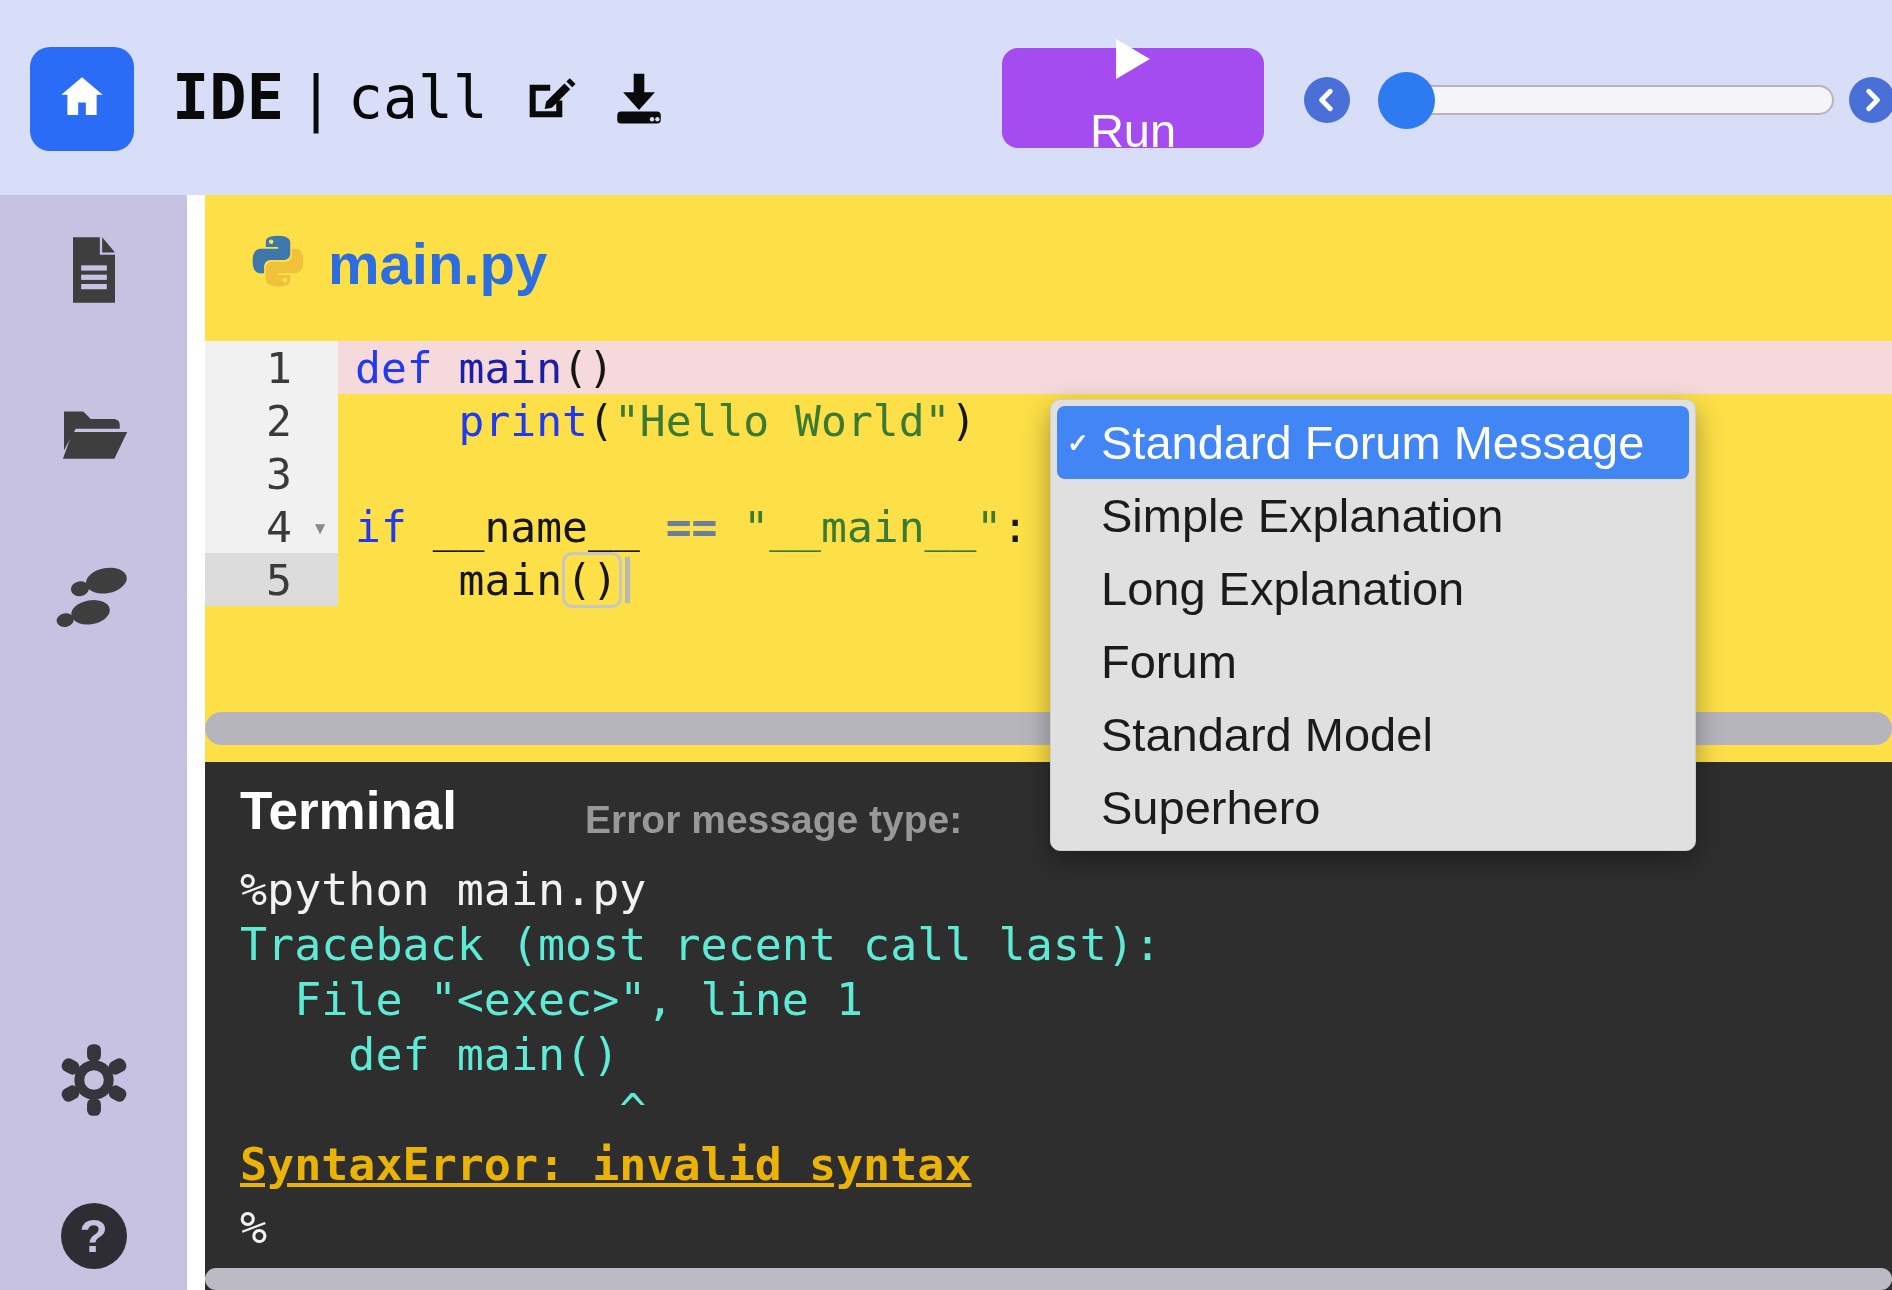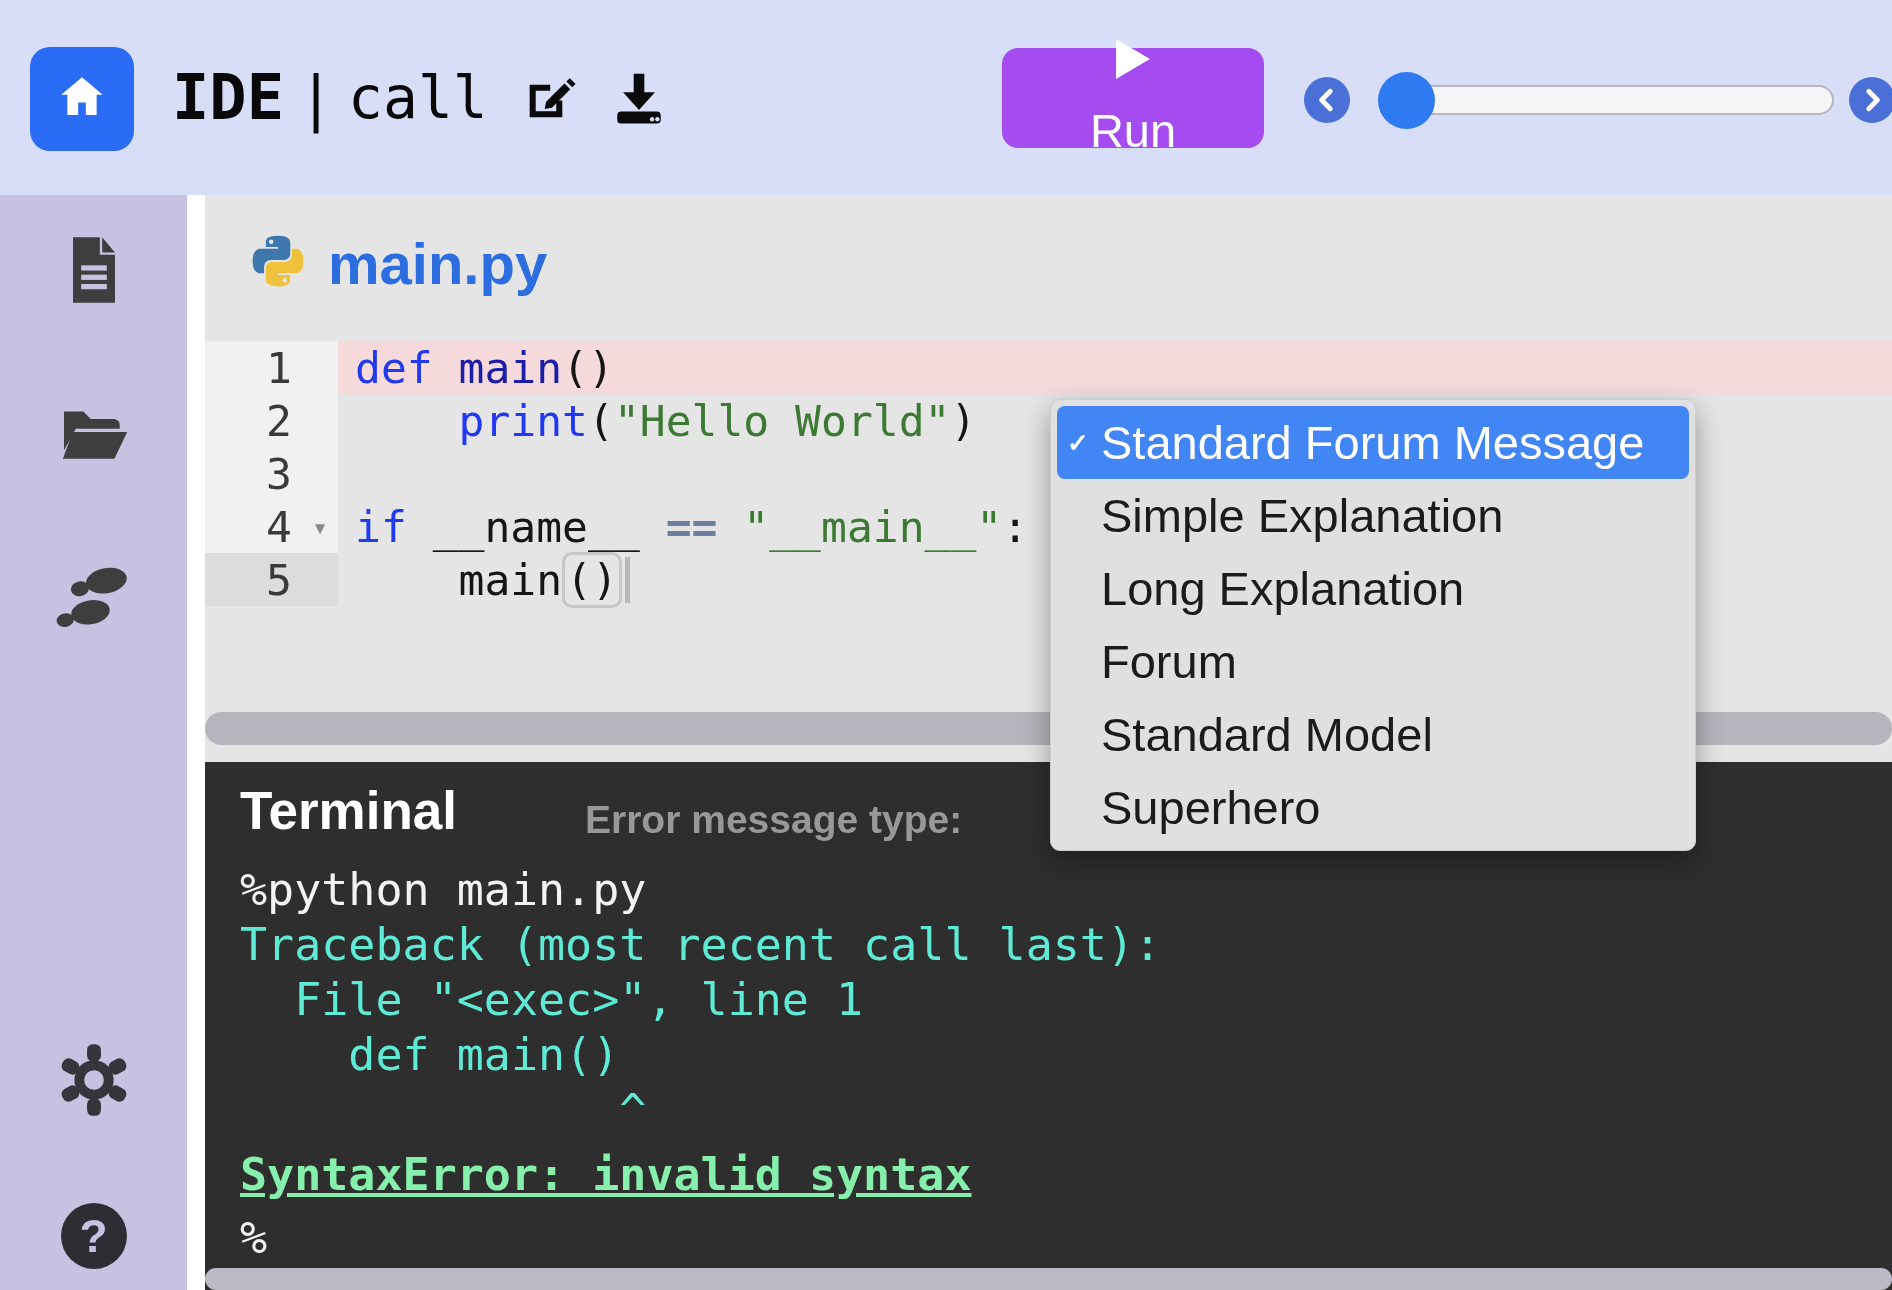--- a/index.html
+++ b/index.html
@@ -27,21 +27,21 @@
   .slider-track{position:absolute;left:1398px;top:85px;width:436px;height:30px;background:#f5f5f7;
     border:2px solid #b5b5bb;border-radius:17px;box-sizing:border-box;cursor:pointer;}
   .slider-knob{position:absolute;left:1378px;top:72px;width:57px;height:57px;border-radius:50%;
     background:#2e7af0;cursor:pointer;}
   
   .sidebar{position:absolute;left:0;top:195px;width:187px;height:1095px;background:#c7c1e2;}
   .sb-btn{position:absolute;left:0;width:187px;display:flex;justify-content:center;cursor:pointer;}
   .help-circle{width:66px;height:66px;border-radius:50%;background:#2d2d33;color:#c7c1e2;
     display:flex;align-items:center;justify-content:center;font-size:46px;font-weight:800;}
   
-  .editor{position:absolute;left:205px;top:195px;width:1687px;height:567px;background:#e5e5e5;}
+  .editor{position:absolute;left:205px;top:195px;width:1687px;height:567px;background:#fde047;}
   .file-header{display:flex;align-items:center;padding:26px 0 0 45px;gap:22px;height:110px;box-sizing:border-box;}
   .filename{font-size:58px;font-weight:800;color:#2c6de0;}
   .code-lines{position:absolute;left:0;top:146px;width:1687px;}
   .code-line{display:flex;height:53px;align-items:center;}
   .gutter-cell{width:133px;height:53px;background:#f1f1f1;box-sizing:border-box;padding-right:46px;
     font-family:"DejaVu Sans Mono",monospace;font-size:43px;color:#3a3a3a;display:flex;
     align-items:center;justify-content:flex-end;position:relative;flex:none;}
   .gutter-cell.active{background:#dcdcdc;}
   .fold-arrow{position:absolute;right:10px;top:50%;transform:translateY(-50%);font-size:26px;color:#8a8a8a;cursor:pointer;}
   .code-content{flex:1;height:53px;display:flex;align-items:center;padding-left:17px;
@@ -57,21 +57,21 @@
   .editor-hscroll{position:absolute;left:205px;top:712px;width:1687px;height:33px;
     background:#b6b5bd;border-radius:17px;cursor:pointer;}
   
   .terminal{position:absolute;left:205px;top:762px;width:1687px;height:528px;background:#2e2e2e;}
   .terminal-title{position:absolute;left:35px;top:18px;font-size:53px;font-weight:800;color:#fff;}
   .terminal-label{position:absolute;left:380px;top:36px;font-size:39px;font-weight:700;color:#989898;}
   .terminal-body{position:absolute;left:35px;top:100px;}
   .t-line{white-space:pre;font-family:"DejaVu Sans Mono",monospace;font-size:45px;line-height:55px;}
   .t-plain{color:#f2f2f2;}
   .t-error{color:#5eead4;}
-  .t-error-emph{color:#86efac;font-weight:800;text-decoration:underline;margin-top:10px;}
+  .t-error-emph{color:#eab308;font-weight:800;text-decoration:underline;}
   .t-line:last-child{margin-top:8px;}
   .terminal-hscroll{position:absolute;left:205px;top:1268px;width:1687px;height:22px;
     background:#bcbac4;border-radius:11px;cursor:pointer;}
   
   .dropdown{position:absolute;left:1050px;top:399px;width:646px;background:#e0e0e0;
     border:1px solid #cdcdcd;border-radius:10px;box-shadow:0 10px 28px rgba(0,0,0,0.35);
     padding:6px;box-sizing:border-box;z-index:50;}
   .dd-item{position:relative;height:73px;display:flex;align-items:center;padding-left:44px;
     font-size:47px;color:#1b1b1b;border-radius:8px;cursor:pointer;}
   .dd-item.selected{background:#4285f4;color:#ffffff;}

